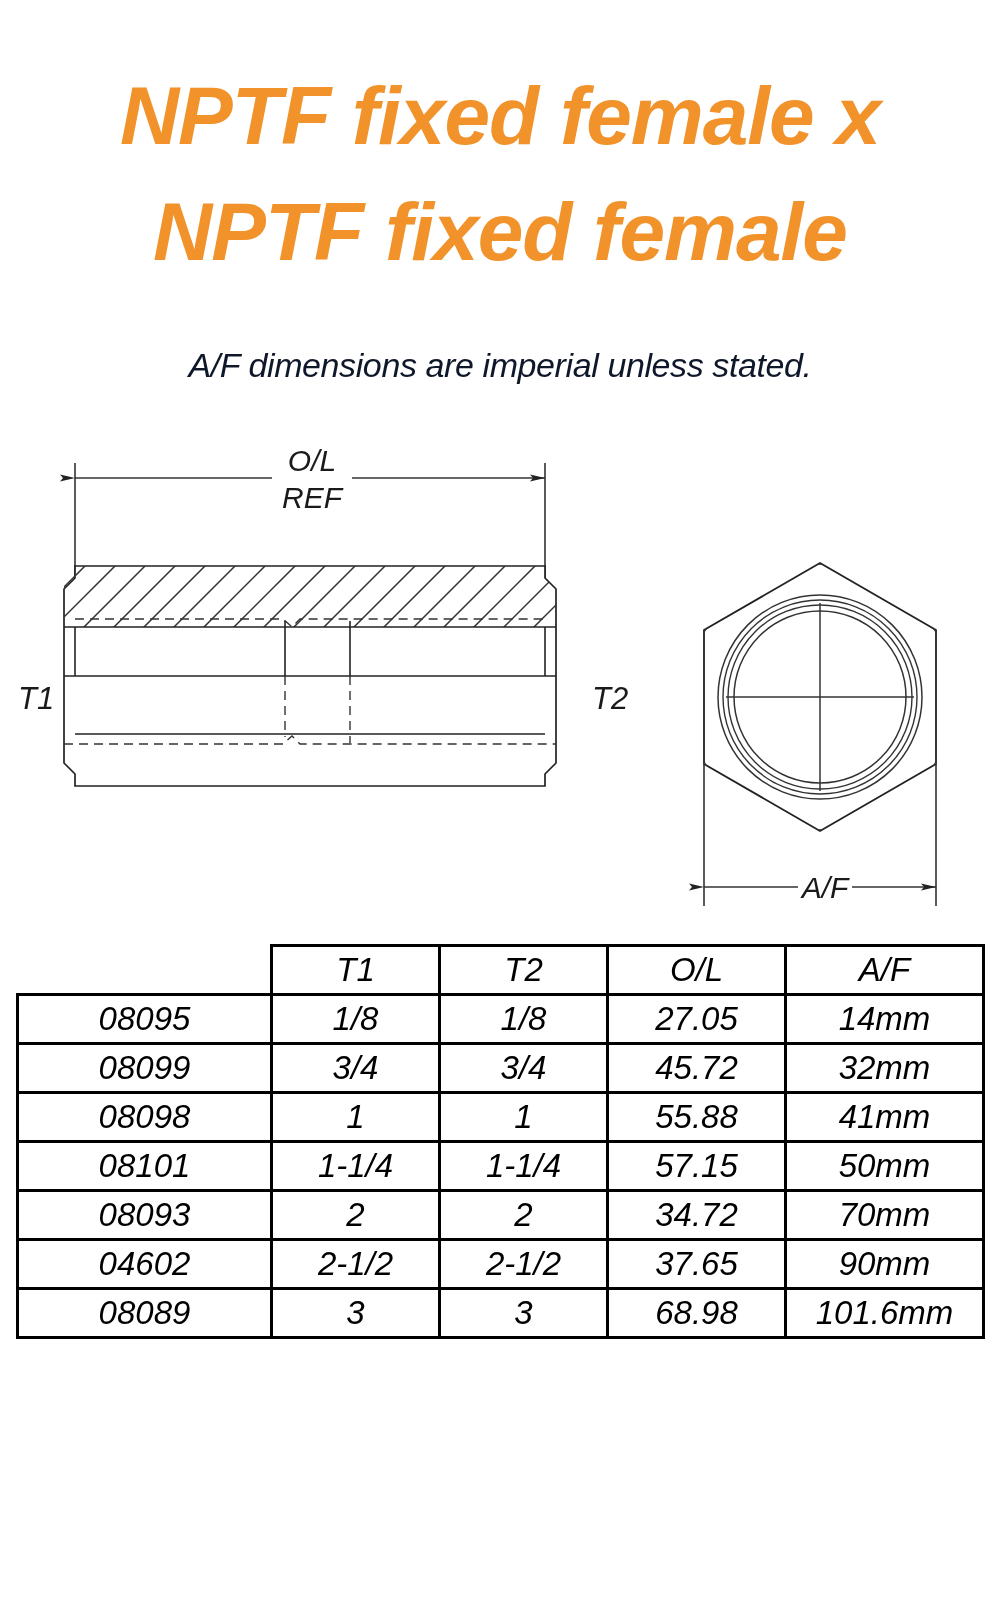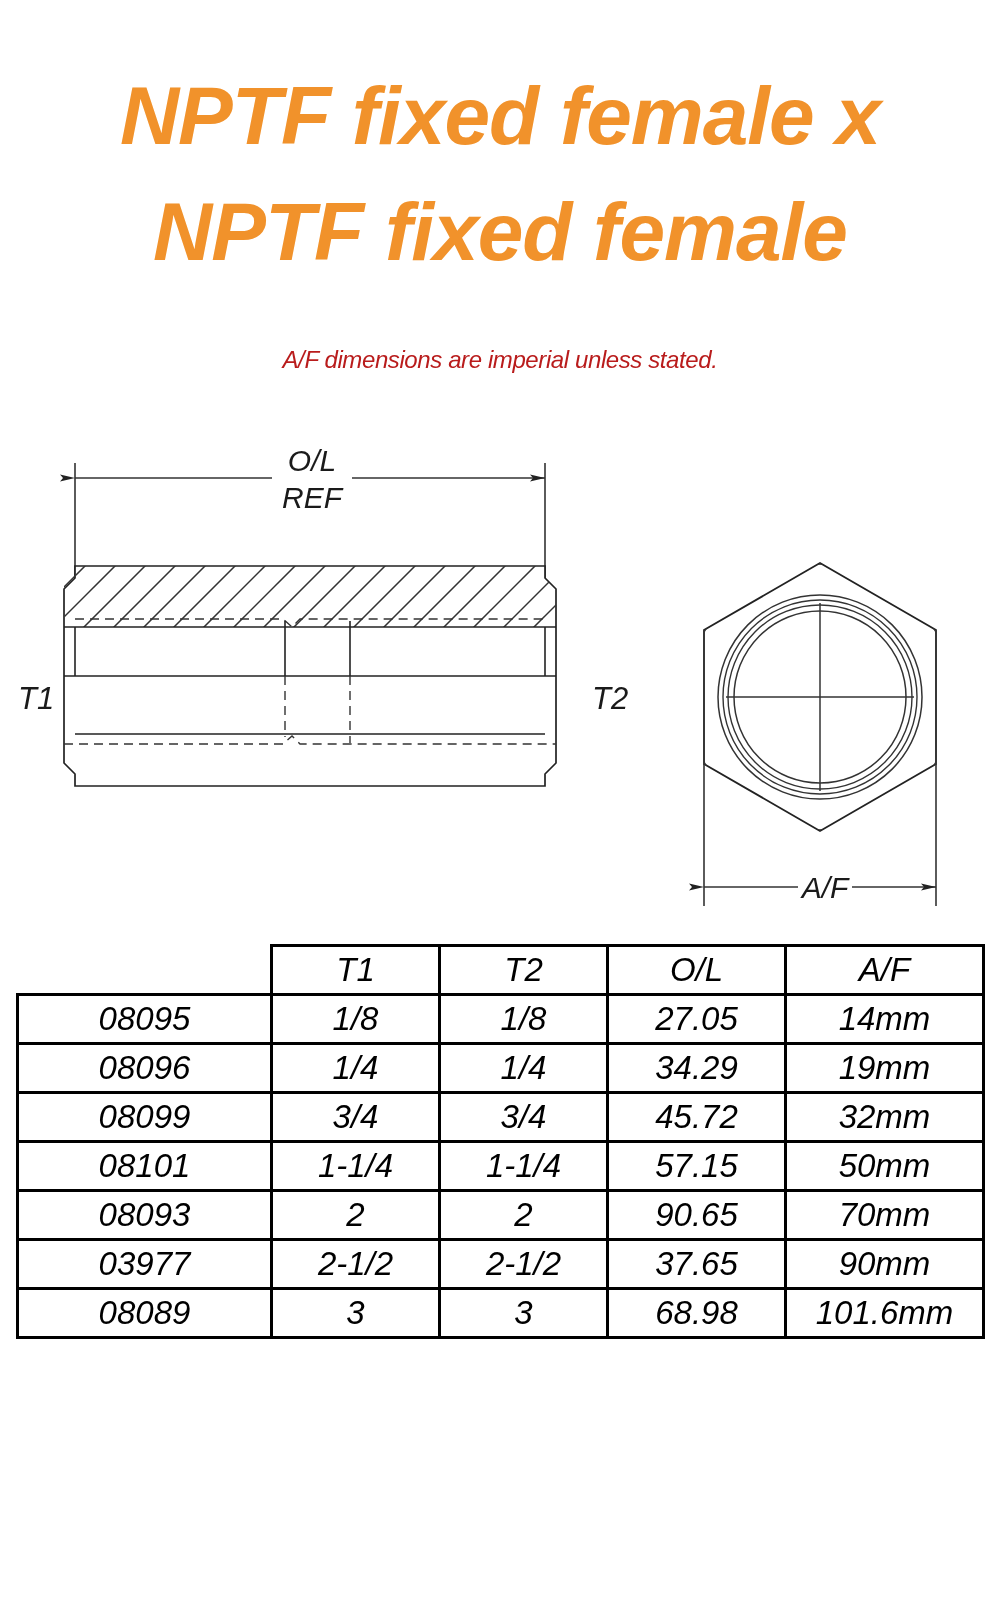--- a/index.html
+++ b/index.html
@@ -43,22 +43,22 @@
   }
 
   
   .subtitle {
     position: absolute;
     left: 0;
     top: 330px;
     width: 1000px;
     text-align: center;
     font-family: "Liberation Sans", sans-serif;
-    font-size: 24px;
-    color: #b91c1c;
+    font-size: 34px;
+    color: #0f172a;
     letter-spacing: -0.4px;
     white-space: nowrap;
   }
 
   
   .drawing-area {
     position: absolute;
     left: 0;
     top: 415px;
     width: 1000px;
@@ -237,49 +237,49 @@
       </thead>
       <tbody id="spec-body">
           <tr>
             <td>08095</td>
             <td>1/8</td>
             <td>1/8</td>
             <td>27.05</td>
             <td>14mm</td>
           </tr>
           <tr>
-            <td>08096</td>
-            <td>1/4</td>
-            <td>1/4</td>
-            <td>34.29</td>
-            <td>19mm</td>
-          </tr>
-          <tr>
             <td>08099</td>
             <td>3/4</td>
             <td>3/4</td>
             <td>45.72</td>
             <td>32mm</td>
           </tr>
           <tr>
+            <td>08098</td>
+            <td>1</td>
+            <td>1</td>
+            <td>55.88</td>
+            <td>41mm</td>
+          </tr>
+          <tr>
             <td>08101</td>
             <td>1-1/4</td>
             <td>1-1/4</td>
             <td>57.15</td>
             <td>50mm</td>
           </tr>
           <tr>
             <td>08093</td>
             <td>2</td>
             <td>2</td>
-            <td>90.65</td>
+            <td>34.72</td>
             <td>70mm</td>
           </tr>
           <tr>
-            <td>03977</td>
+            <td>04602</td>
             <td>2-1/2</td>
             <td>2-1/2</td>
             <td>37.65</td>
             <td>90mm</td>
           </tr>
           <tr>
             <td>08089</td>
             <td>3</td>
             <td>3</td>
             <td>68.98</td>

